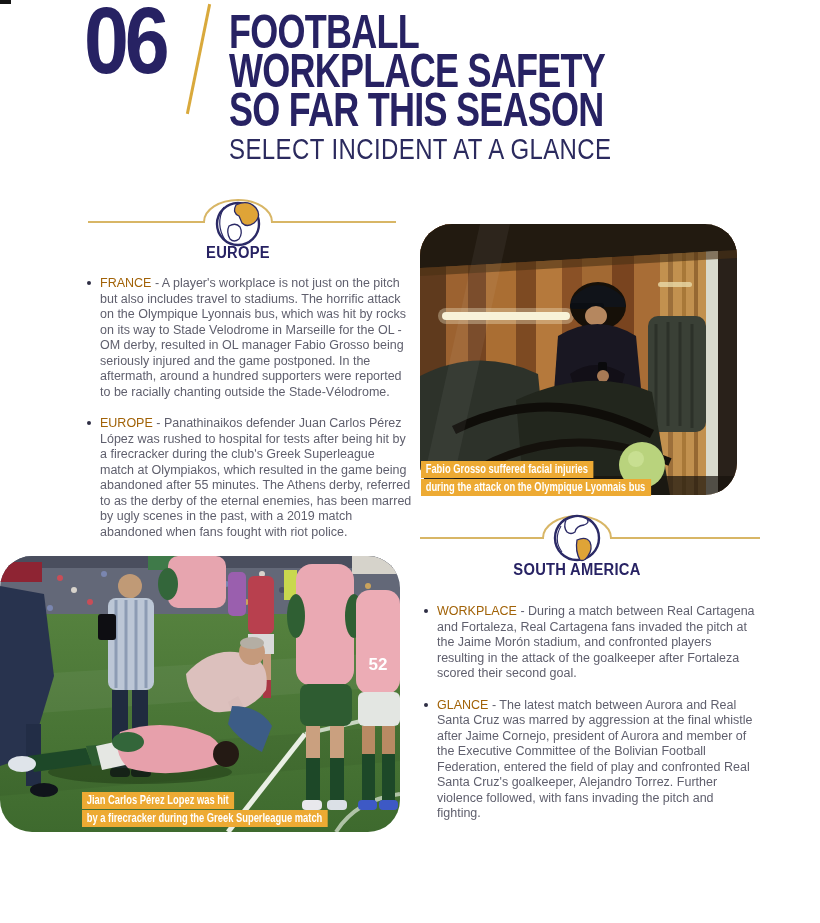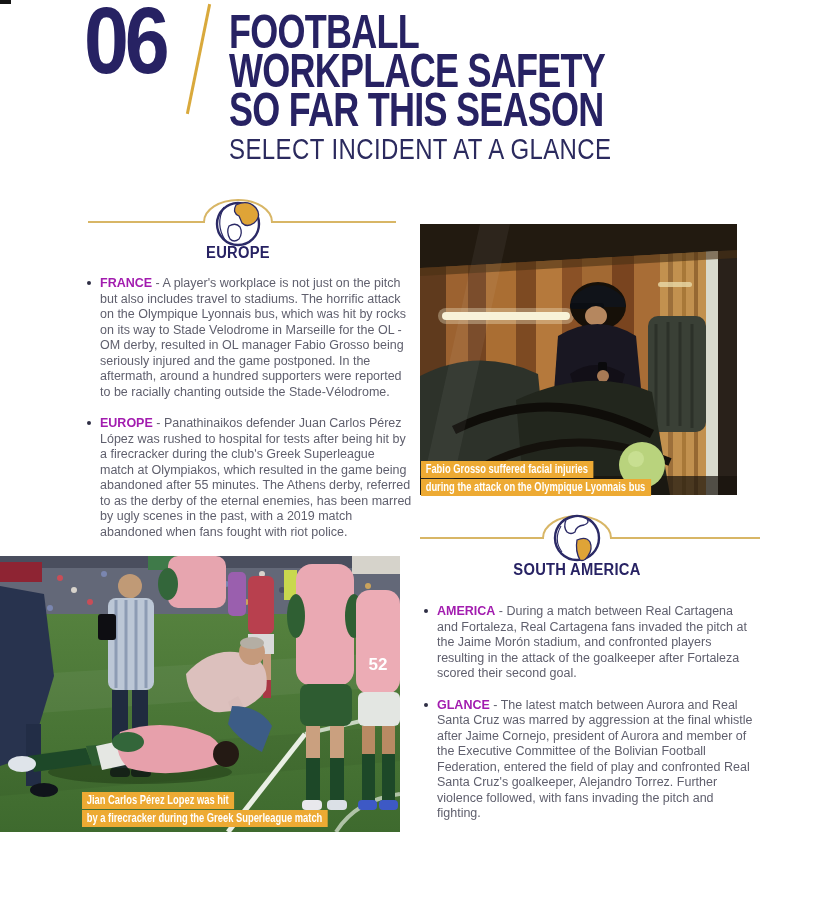--- a/index.html
+++ b/index.html
@@ -32,23 +32,23 @@
   .region-label{
     position:absolute;font-weight:800;color:#272263;font-size:16px;letter-spacing:0.3px;
     text-align:center;transform:scaleX(0.92);transform-origin:center top;white-space:nowrap;
   }
   
   .incident-list{position:absolute;color:#5f5f6d;font-size:12.5px;line-height:15.5px;}
   .incident-item{position:relative;padding-left:14px;margin:0 0 16px 0;}
   .bullet-dot{
     position:absolute;left:1px;top:5px;width:4px;height:4px;border-radius:50%;background:#2e2e44;
   }
-  .country{color:#a21caf;font-weight:700;}
-  
-  .photo{position:absolute;overflow:hidden;}
+  .country{color:#a16207;font-weight:400;}
+  
+  .photo{position:absolute;overflow:hidden;border-radius:32px;}
   .photo svg{display:block;}
   .photo-caption{position:absolute;font-size:12px;font-weight:700;color:#ffffff;
     transform:scaleX(0.78);transform-origin:left top;}
   .photo-caption .cap-line{
     display:table;background:#edaa33;padding:2px 7px 3px 6px;margin:0 0 1px 0;white-space:nowrap;
     line-height:12px;
   }
 </style>
 </head>
 <body>
@@ -148,21 +148,21 @@
       <path d="M146 14 q12 -7 21 -1 q3 4 -3 6 q-8 1 -9 7 q-4 3 -8 0 q-4 -5 -1 -12 z" fill="#ffffff" stroke="#2b2a66" stroke-width="1.3"></path>
       <path d="M157 34 q9 -4 13 2 q3 7 -2 14 q-4 6 -8 4 q-5 -9 -3 -20 z" fill="#dfa437" stroke="#2b2a66" stroke-width="1.3"></path>
       <path d="M141 20 q-8 14 1 26" fill="none" stroke="#2b2a66" stroke-width="1.1"></path>
     </svg>
   </div>
   <div class="region-label" style="left:420px;top:561px;width:314px;">SOUTH AMERICA</div>
 
   <div class="incident-list" style="left:423px;top:604px;width:334px;">
     <div class="incident-item">
       <span class="bullet-dot"></span>
-      <span class="country">AMERICA</span>
+      <span class="country">WORKPLACE</span>
       <span>- During a match between Real Cartagena and Fortaleza, Real Cartagena fans invaded the pitch at the Jaime Morón stadium, and confronted players resulting in the attack of the goalkeeper after Fortaleza scored their second goal.</span>
     </div>
     <div class="incident-item">
       <span class="bullet-dot"></span>
       <span class="country">GLANCE</span>
       <span>- The latest match between Aurora and Real Santa Cruz was marred by aggression at the final whistle after Jaime Cornejo, president of Aurora and member of the Executive Committee of the Bolivian Football Federation, entered the field of play and confronted Real Santa Cruz's goalkeeper, Alejandro Torrez. Further violence followed, with fans invading the pitch and fighting.</span>
     </div>
   </div>
 
   <div class="photo" style="left:0;top:556px;width:400px;height:276px;">

